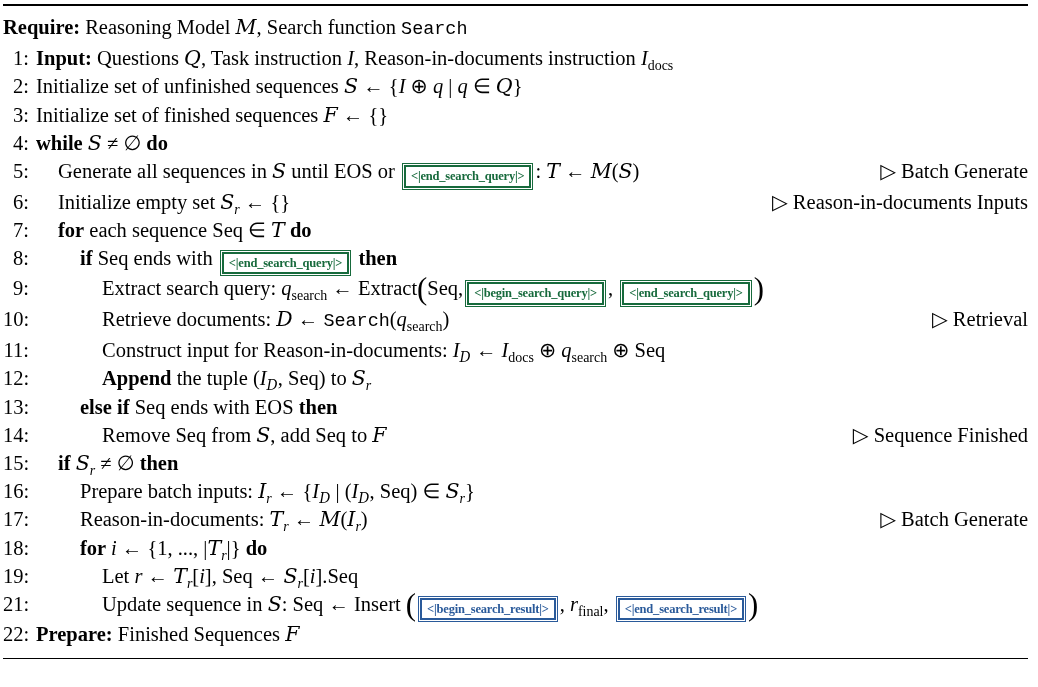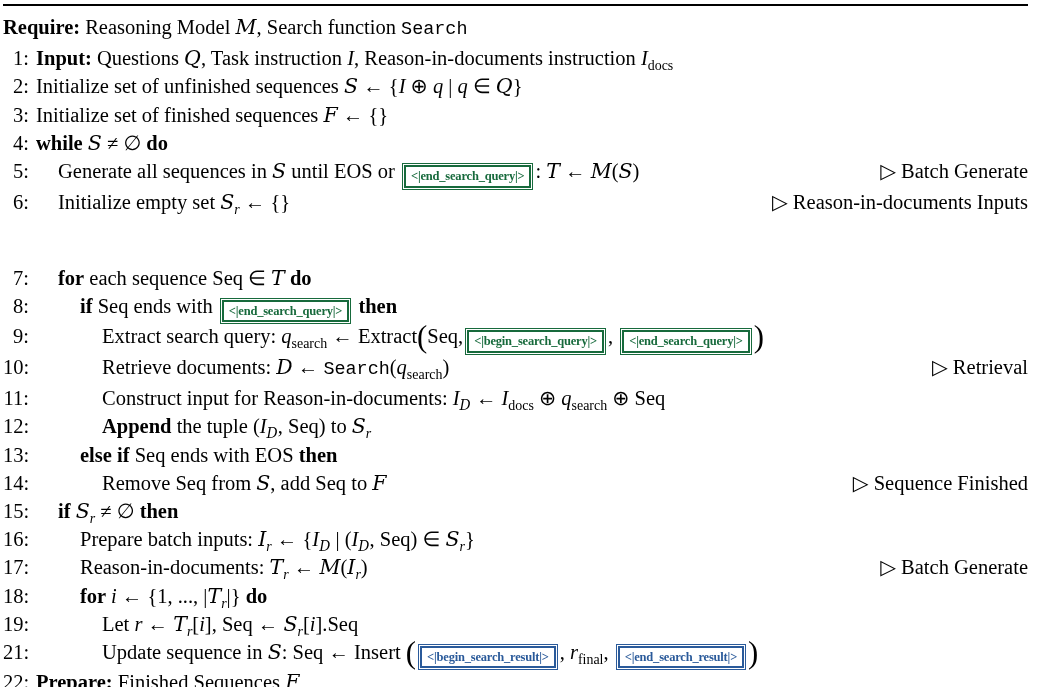--- a/index.html
+++ b/index.html
@@ -66,21 +66,21 @@
         <span class="content" style="padding-left: 22px;"><span class="rm">Generate all sequences in </span><span class="cal">S</span><span class="rm"> until EOS or </span><span class="tok tok-green">&lt;|end_search_query|&gt;</span><span class="rm">: </span><span class="cal">T</span><span class="rm"> ← </span><span class="cal">M</span><span class="rm">(</span><span class="cal">S</span><span class="rm">)</span></span>
         <span class="comment"><span class="cm">▷</span> <span class="ct">Batch Generate</span></span>
       </div>
       <div class="line">
         <span class="num">6:</span>
         <span class="content" style="padding-left: 22px;"><span class="rm">Initialize empty set </span><span class="cal">S</span><sub class="it-sub">r</sub><span class="rm"> ← {}</span></span>
         <span class="comment"><span class="cm">▷</span> <span class="ct">Reason-in-documents Inputs</span></span>
       </div>
       <div class="line">
         <span class="num">7:</span>
-        <span class="content" style="padding-left: 22px; margin-top: 48px;"><span class="bf">for</span><span class="rm"> each sequence Seq ∈ </span><span class="cal">T</span><span class="bf"> do</span></span>
+        <span class="content" style="padding-left: 22px;"><span class="bf">for</span><span class="rm"> each sequence Seq ∈ </span><span class="cal">T</span><span class="bf"> do</span></span>
       </div>
       <div class="line">
         <span class="num">8:</span>
         <span class="content" style="padding-left: 44px;"><span class="bf">if</span><span class="rm"> Seq ends with </span><span class="tok tok-green">&lt;|end_search_query|&gt;</span><span class="bf"> then</span></span>
       </div>
       <div class="line">
         <span class="num">9:</span>
         <span class="content" style="padding-left: 66px;"><span class="rm">Extract search query: </span><span class="it">q</span><sub class="rm-sub">search</sub><span class="rm"> ← Extract</span><span class="bigp">(</span><span class="rm">Seq,</span><span class="tok tok-green">&lt;|begin_search_query|&gt;</span><span class="rm">, </span><span class="tok tok-green">&lt;|end_search_query|&gt;</span><span class="bigp">)</span></span>
       </div>
       <div class="line">

